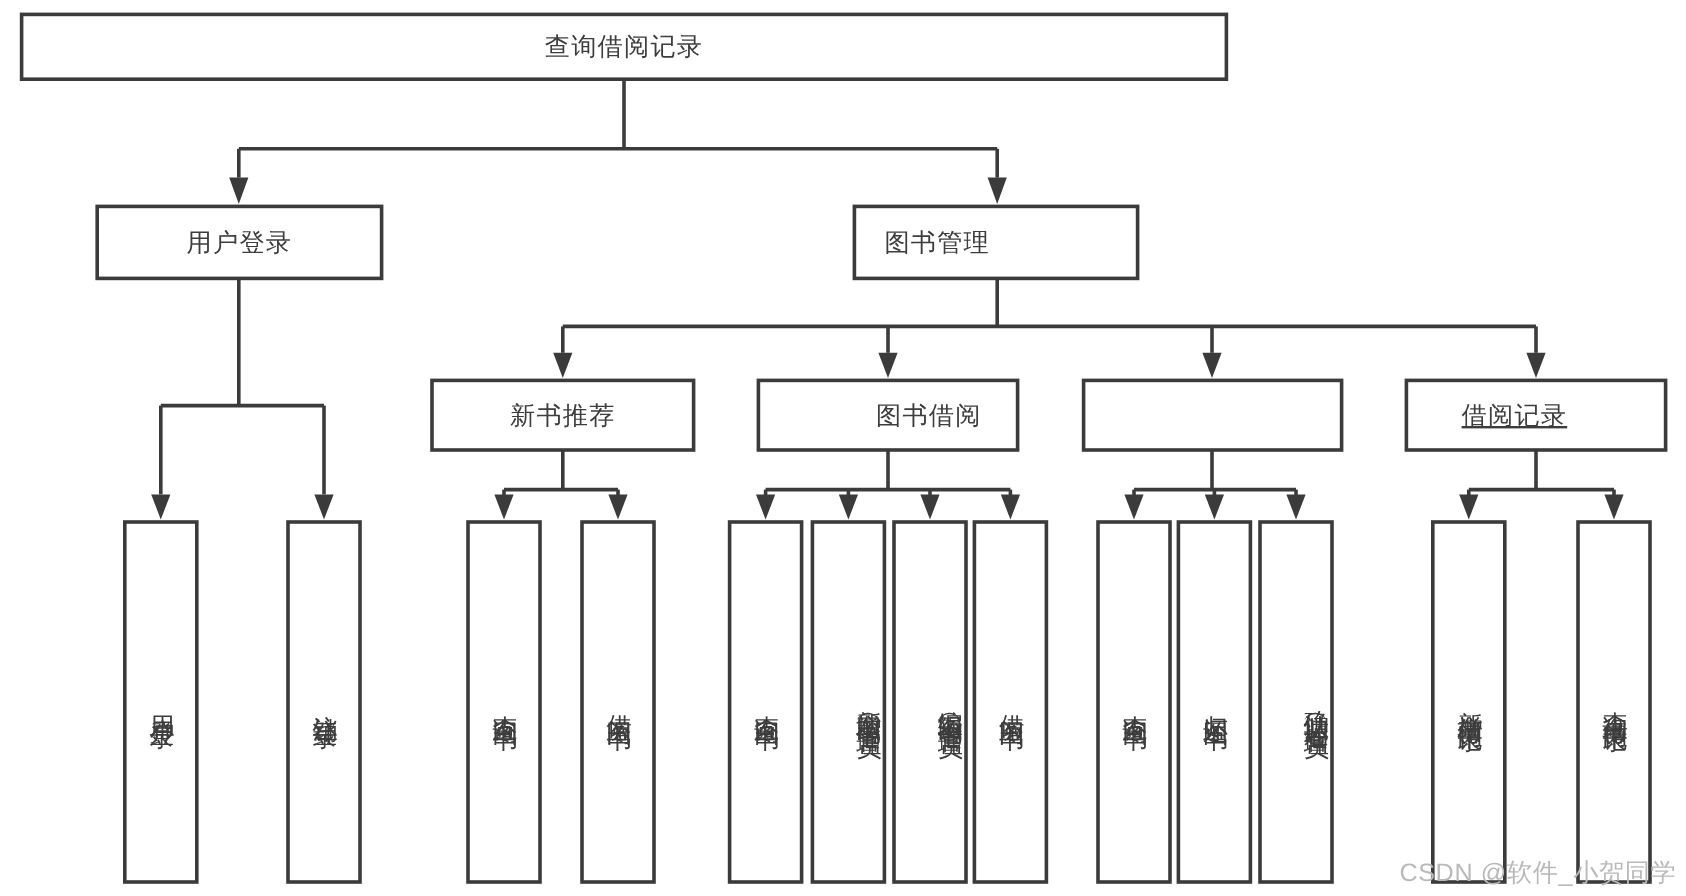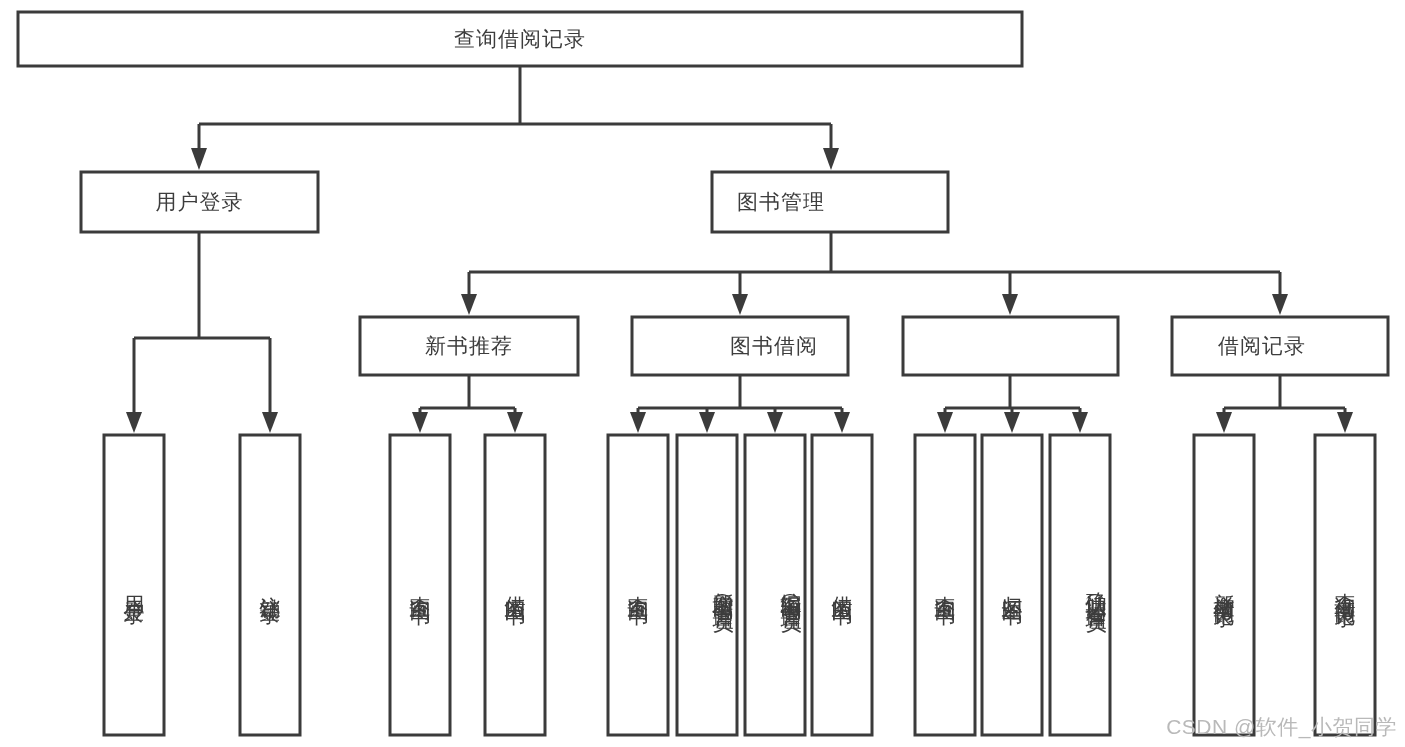--- a/index.html
+++ b/index.html
@@ -153,21 +153,21 @@
     <rect class="nodebox" x="1315" y="435" width="60" height="300"></rect>
   </svg>
 
   <div class="node-label" style="left:18px;top:12px;width:1004px;height:54px;">查询借阅记录</div>
 
   <div class="node-label" style="left:81px;top:172px;width:237px;height:60px;">用户登录</div>
   <div class="node-label" style="left:680px;top:172px;width:202px;height:60px;">图书管理</div>
 
   <div class="node-label" style="left:360px;top:317px;width:218px;height:58px;border-radius:24px;">新书推荐</div>
   <div class="node-label" style="left:632px;top:317px;width:216px;height:58px;margin-left:34px;">图书借阅</div>
-  <div class="node-label" style="left:1172px;top:317px;width:180px;height:58px;">借阅记录</div>
+  <div class="node-label" style="left:1172px;top:317px;width:180px;height:58px;text-decoration:underline;">借阅记录</div>
 
   <div class="leaf-label center" style="left:104px;top:435px;width:60px;height:300px;">用户登录</div>
   <div class="leaf-label center" style="left:240px;top:435px;width:60px;height:300px;">注销登录</div>
   <div class="leaf-label center" style="left:390px;top:435px;width:60px;height:300px;">查询图书</div>
   <div class="leaf-label center" style="left:485px;top:435px;width:60px;height:300px;">借阅图书</div>
   <div class="leaf-label center" style="left:608px;top:435px;width:60px;height:300px;">查询图书</div>
   <div class="leaf-label" style="left:677px;top:443px;width:60px;height:290px;">新增图书（管理员）</div>
   <div class="leaf-label" style="left:745px;top:443px;width:60px;height:290px;">编辑图书（管理员）</div>
   <div class="leaf-label center" style="left:812px;top:435px;width:60px;height:300px;">借阅图书</div>
   <div class="leaf-label center" style="left:915px;top:435px;width:60px;height:300px;">查询图书</div>

